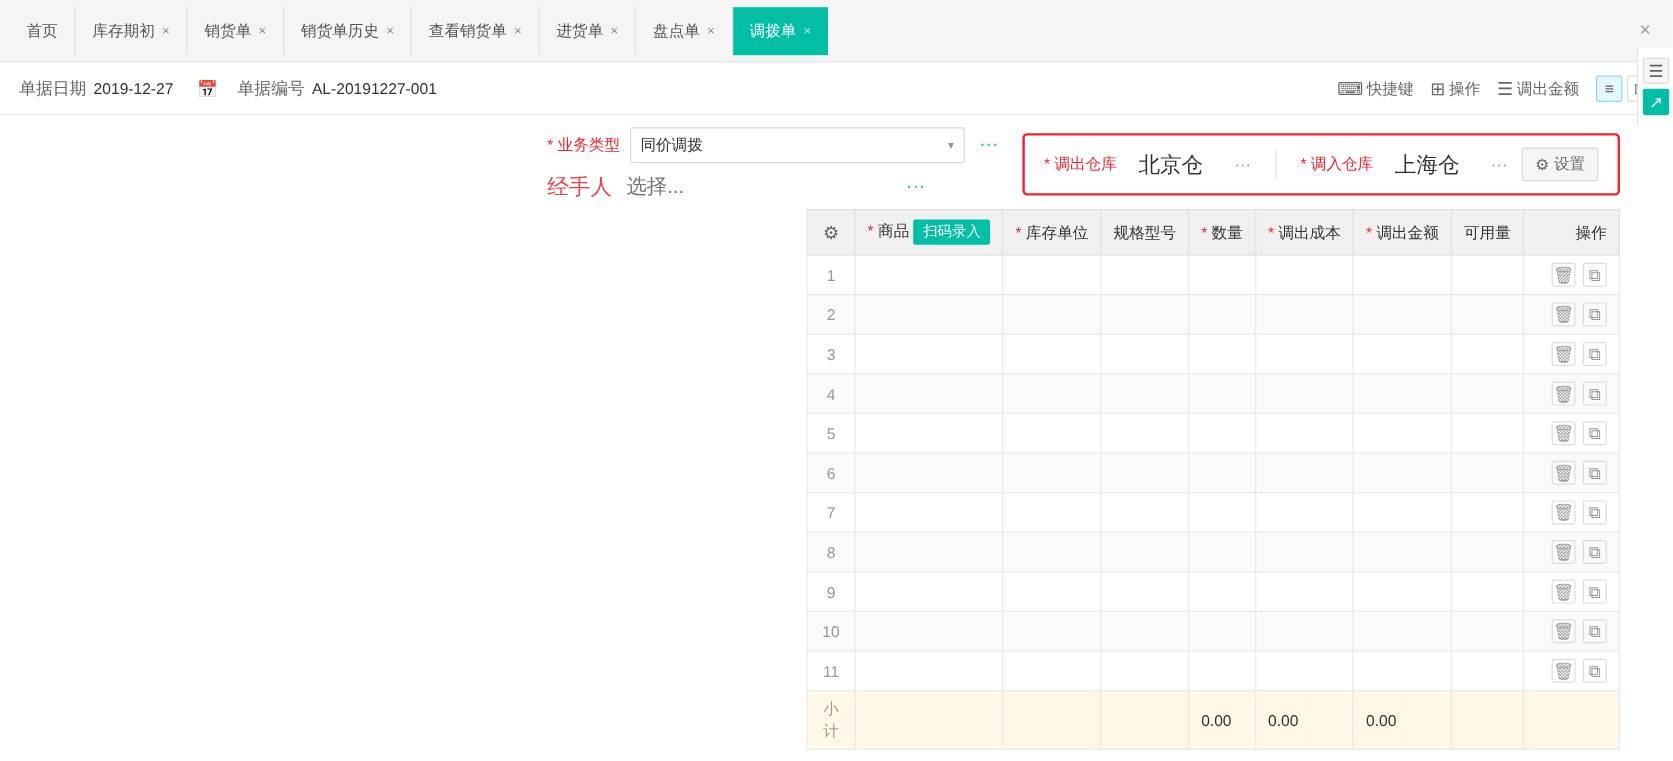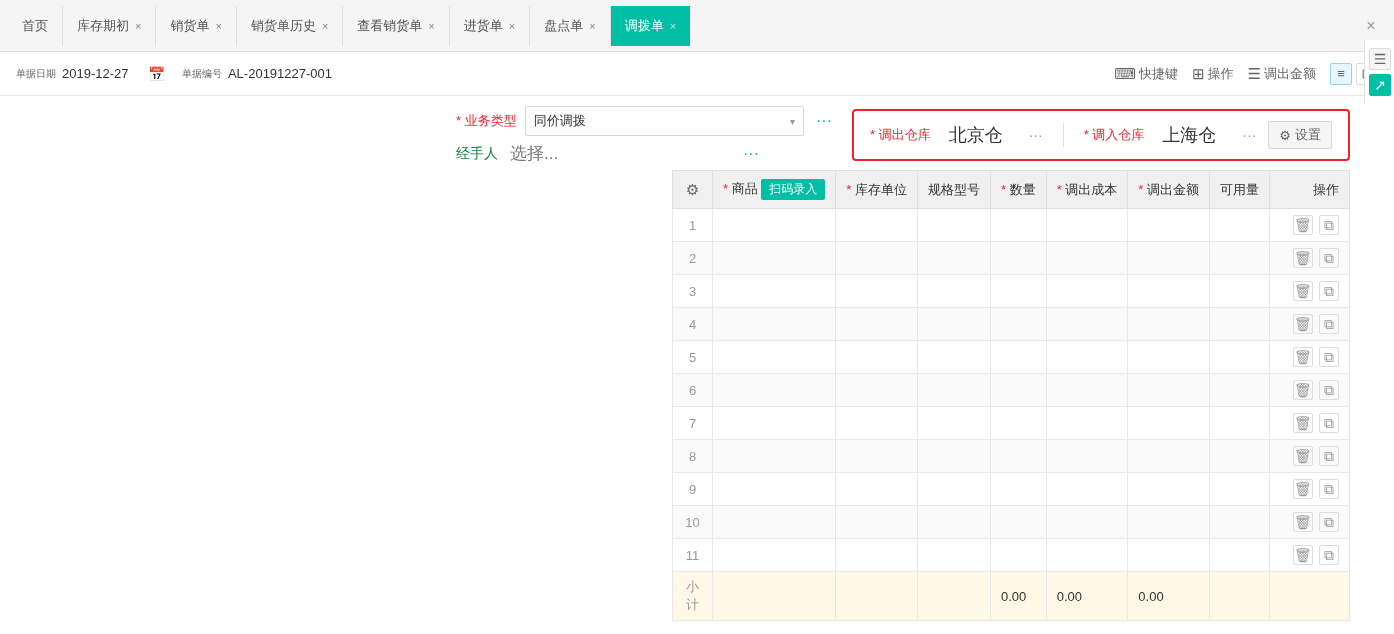--- a/index.html
+++ b/index.html
@@ -28,21 +28,21 @@
       width: 30px; height: 40px; display: flex; align-items: center;
       justify-content: center; cursor: pointer; color: #999; font-size: 16px;
     }
 
     
     .toolbar {
       display: flex; align-items: center; height: 44px;
       padding: 0 16px; border-bottom: 1px solid #e8e8e8;
       background: #fff;
     }
-    .toolbar-label { color: #666; margin-right: 6px; font-size: 10px; }
+    .toolbar-label { color: #666; margin-right: 6px; font-size: 14px; }
     .toolbar-value { color: #333; margin-right: 20px; font-size: 13px; }
     .toolbar-date-icon {
       color: #00bfa5; margin-right: 16px; font-size: 14px; cursor: pointer;
     }
     .toolbar-spacer { flex: 1; }
     .toolbar-actions {
       display: flex; align-items: center; gap: 14px; color: #666; font-size: 13px;
     }
     .toolbar-action-item {
       display: flex; align-items: center; gap: 3px; cursor: pointer; color: #666;
@@ -59,21 +59,21 @@
       display: flex; flex-direction: column; gap: 8px; min-width: 380px;
     }
     .form-row {
       display: flex; align-items: center; gap: 8px;
     }
     .form-label {
       color: #f5222d; font-size: 13px; white-space: nowrap;
     }
     .form-label::before { content: '* '; }
     .form-label-plain {
-      color: #15803d; font-size: 14px; white-space: nowrap; margin-right: 4px;
+      color: #ef4444; font-size: 18px; white-space: nowrap; margin-right: 4px;
     }
     .form-select {
       display: flex; align-items: center; flex: 1;
       border: 1px solid #d9d9d9; border-radius: 2px;
       padding: 4px 8px; background: #fff; cursor: pointer;
       min-width: 200px; height: 30px; color: #333;
     }
     .form-select .arrow {
       margin-left: auto; color: #999; font-size: 10px;
     }

